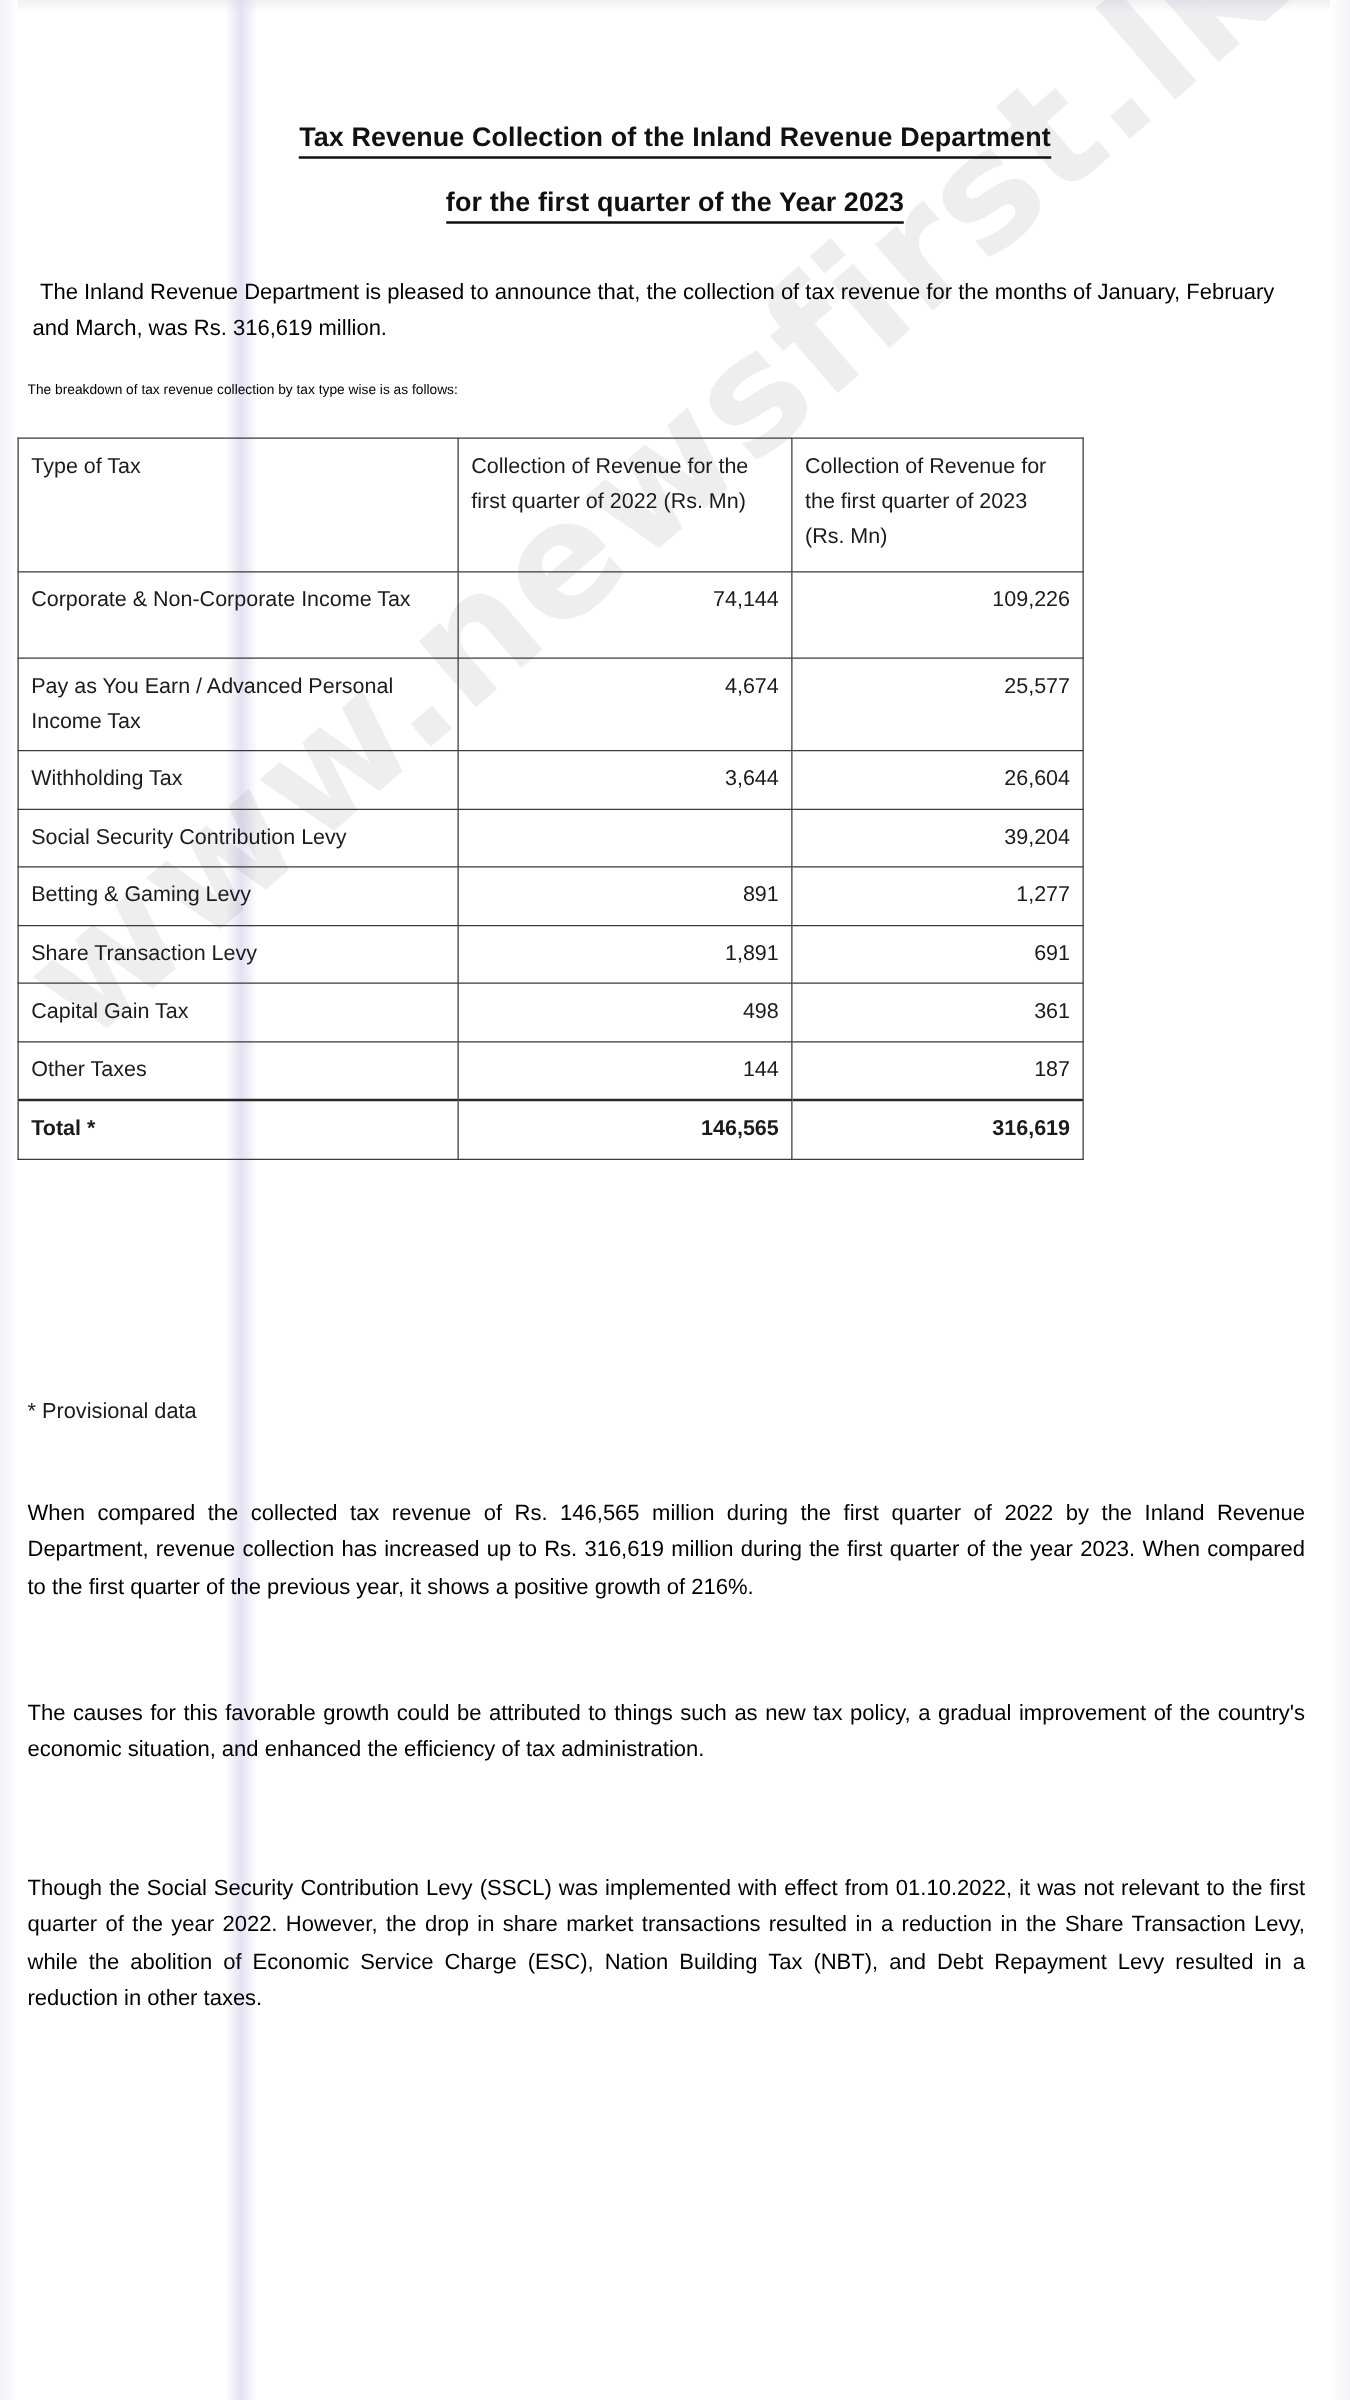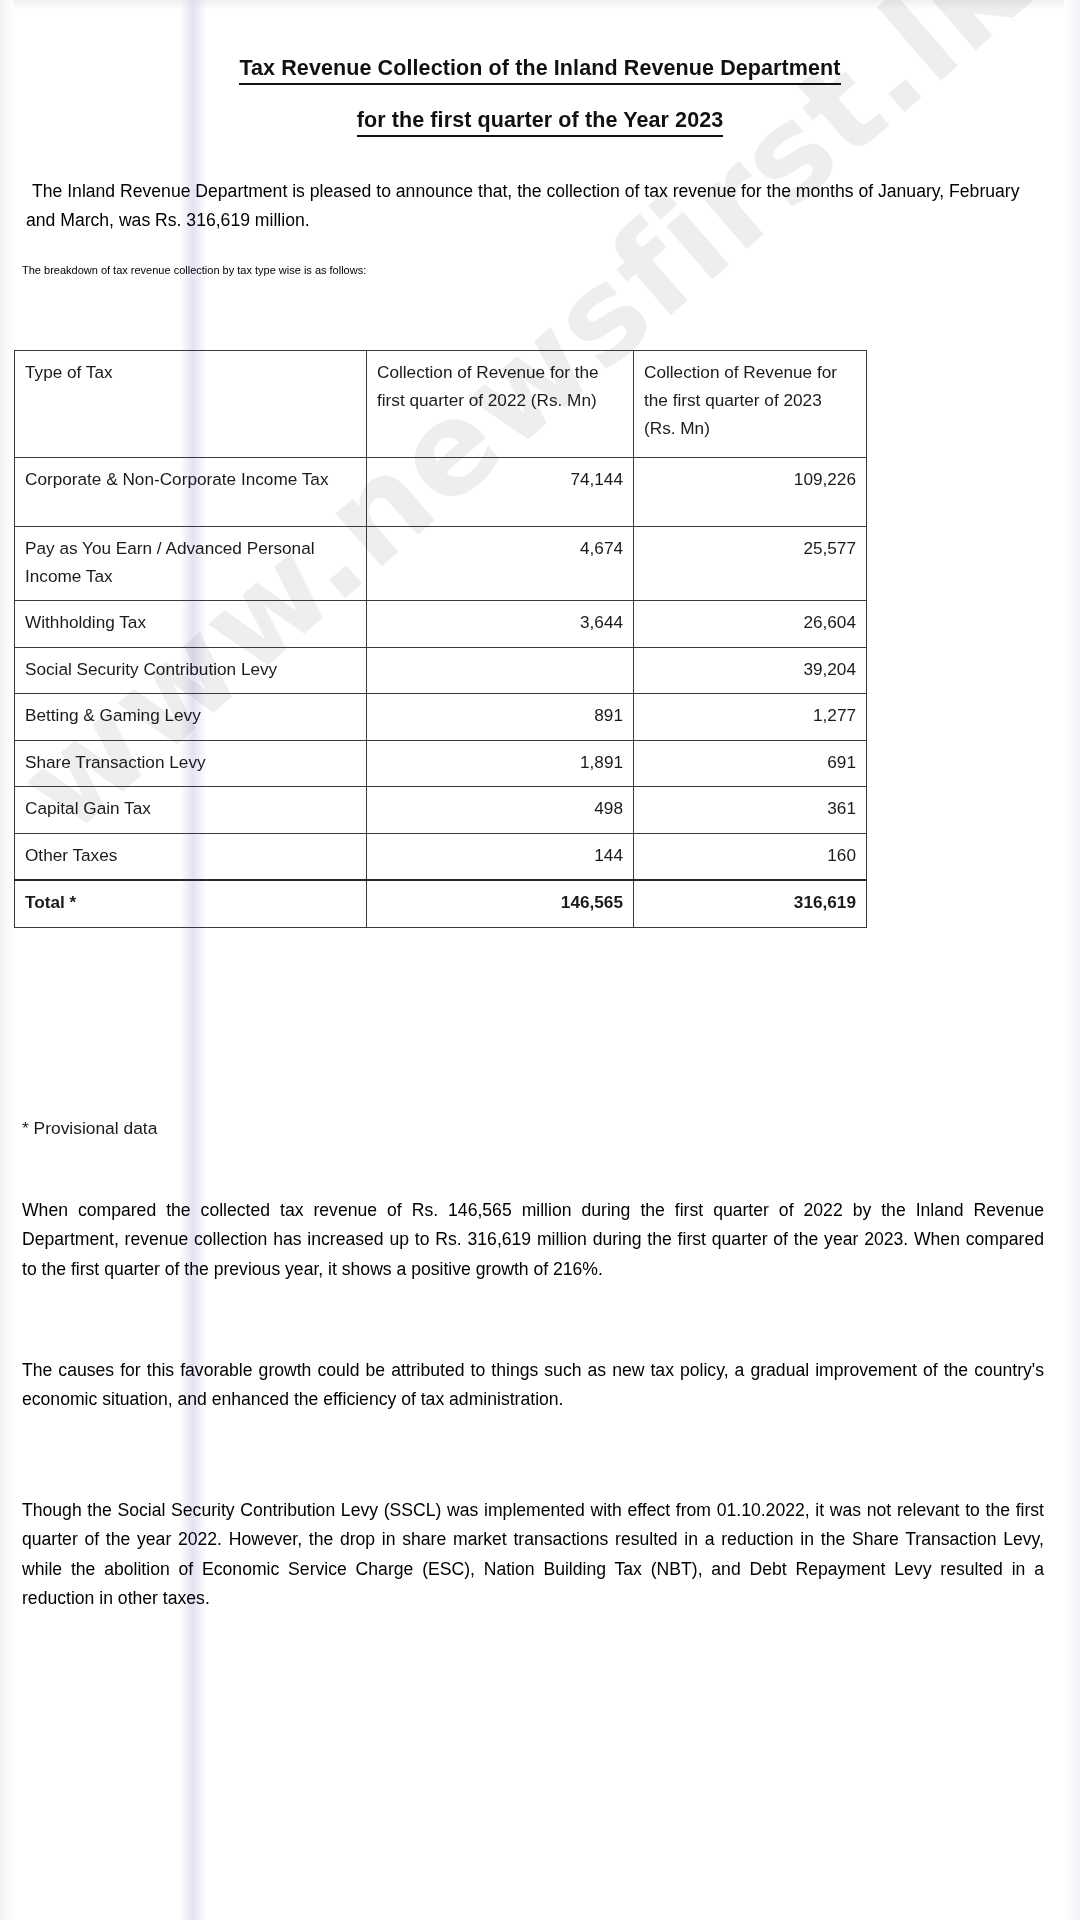--- a/index.html
+++ b/index.html
@@ -84,21 +84,21 @@
     font-size: 21.5px;
     font-weight: bold;
     letter-spacing: 0.1px;
     color: #111111;
   }
   .doc-title .line {
     display: inline-block;
     border-bottom: 2px solid #111111;
     padding-bottom: 2px;
   }
-  .title-1 { margin: 0; padding-top: 56px; }
+  .title-1 { margin: 0; padding-top: 98px; }
   .title-2 { margin: 0; padding-top: 23px; }
 
   .para {
     font-size: 17.6px;
     line-height: 1.62;
     color: #000000;
   }
 
   .intro {
     margin: 0;
@@ -241,21 +241,21 @@
         <td class="row-num">691</td>
       </tr>
       <tr class="short">
         <td class="row-label">Capital Gain Tax</td>
         <td class="row-num">498</td>
         <td class="row-num">361</td>
       </tr>
       <tr class="short">
         <td class="row-label">Other Taxes</td>
         <td class="row-num">144</td>
-        <td class="row-num">160</td>
+        <td class="row-num">187</td>
       </tr>
       <tr class="total">
         <td class="row-label">Total *</td>
         <td class="row-num">146,565</td>
         <td class="row-num">316,619</td>
       </tr>
     </tbody>
   </table>
 
   <div class="footnote">* Provisional data</div>

